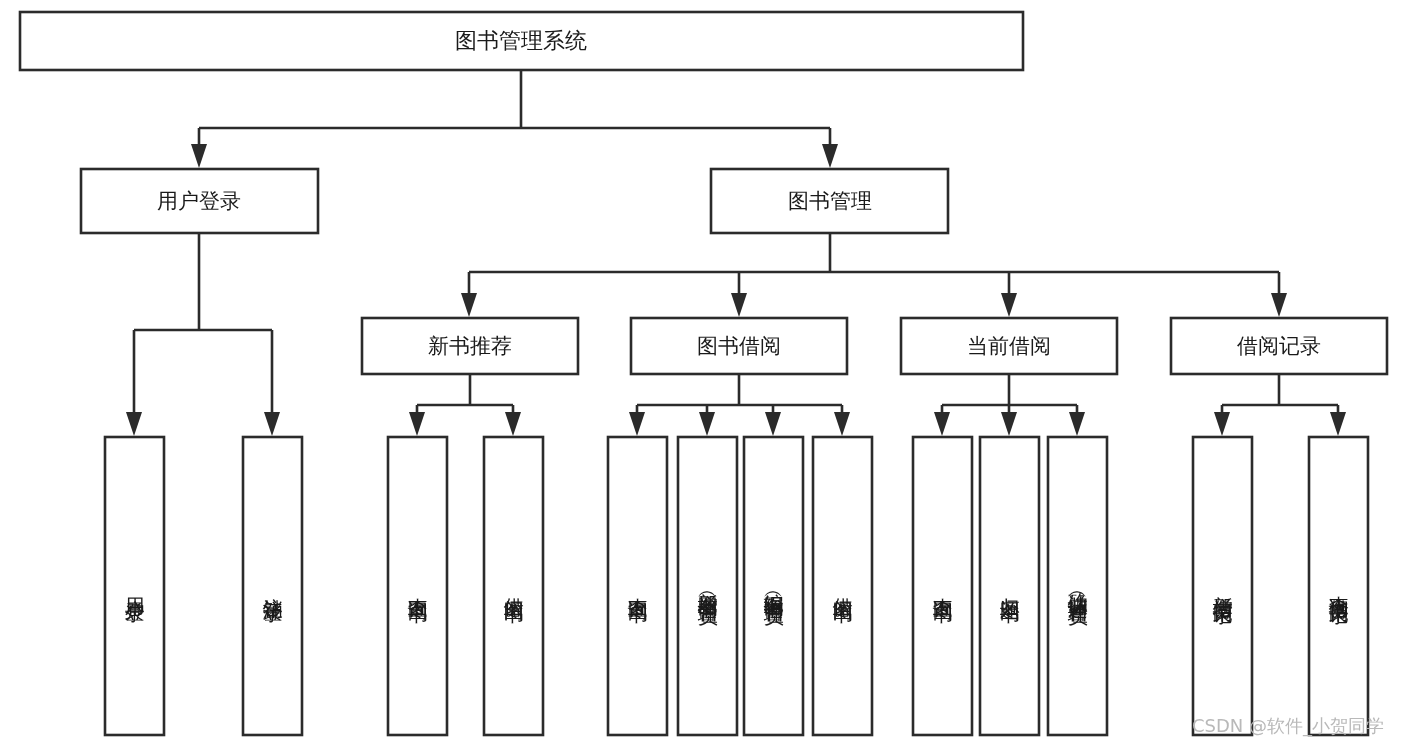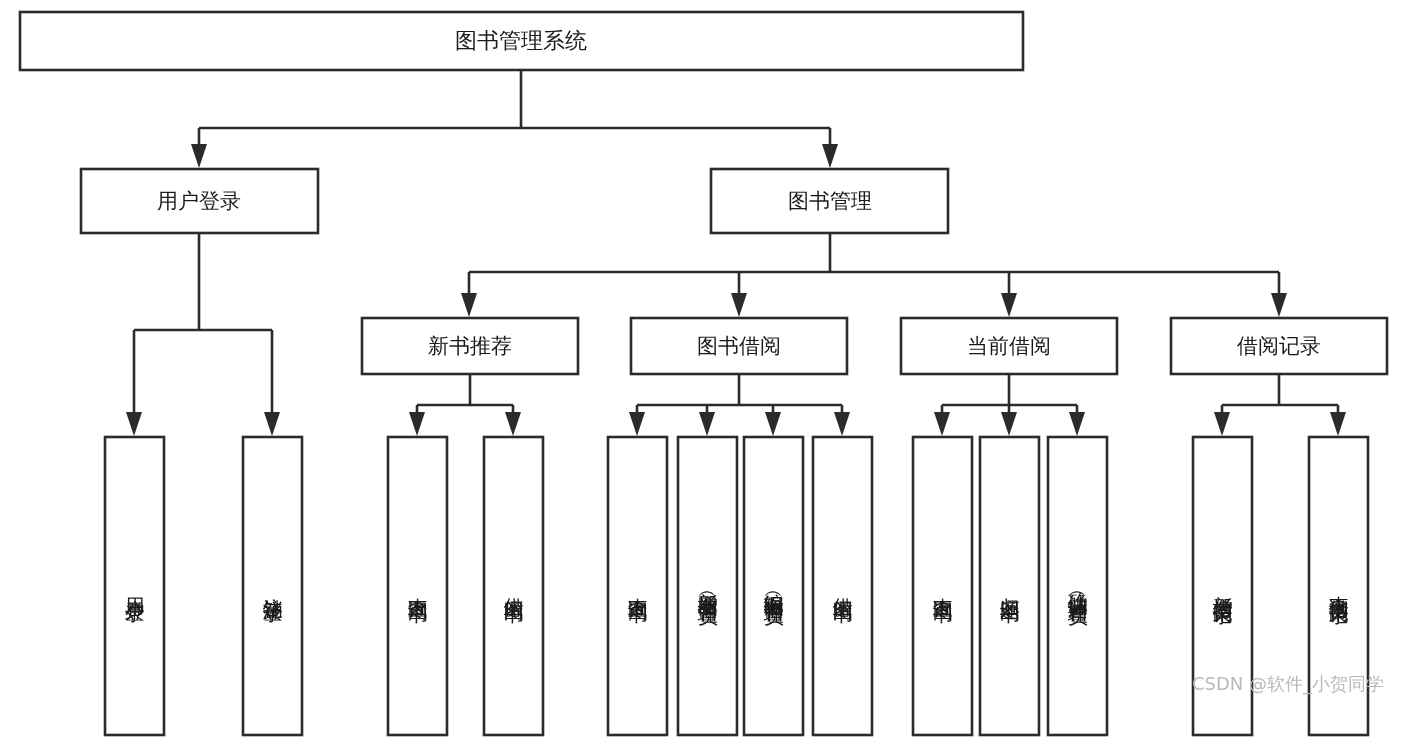--- a/index.html
+++ b/index.html
@@ -228,15 +228,15 @@
   <div class="vlabel" style="left:744px; top:437px; width:59px; height:298px;">编辑图书（管理员）</div>
   <div class="vlabel" style="left:813px; top:437px; width:59px; height:298px;">借阅图书</div>
 
   <div class="vlabel" style="left:913px; top:437px; width:59px; height:298px;">查询图书</div>
   <div class="vlabel" style="left:980px; top:437px; width:59px; height:298px;">归还图书</div>
   <div class="vlabel" style="left:1048px; top:437px; width:59px; height:298px;">确认归还（管理员）</div>
 
   <div class="vlabel" style="left:1193px; top:437px; width:59px; height:298px;">新增借阅记录</div>
   <div class="vlabel" style="left:1309px; top:437px; width:59px; height:298px;">查询借阅记录</div>
 
-  <div class="watermark" style="left:1192px; top:672px;">CSDN @软件_小贺同学</div>
+  <div class="watermark" style="left:1192px; top:714px;">CSDN @软件_小贺同学</div>
 
 </div>
 
 </body></html>

